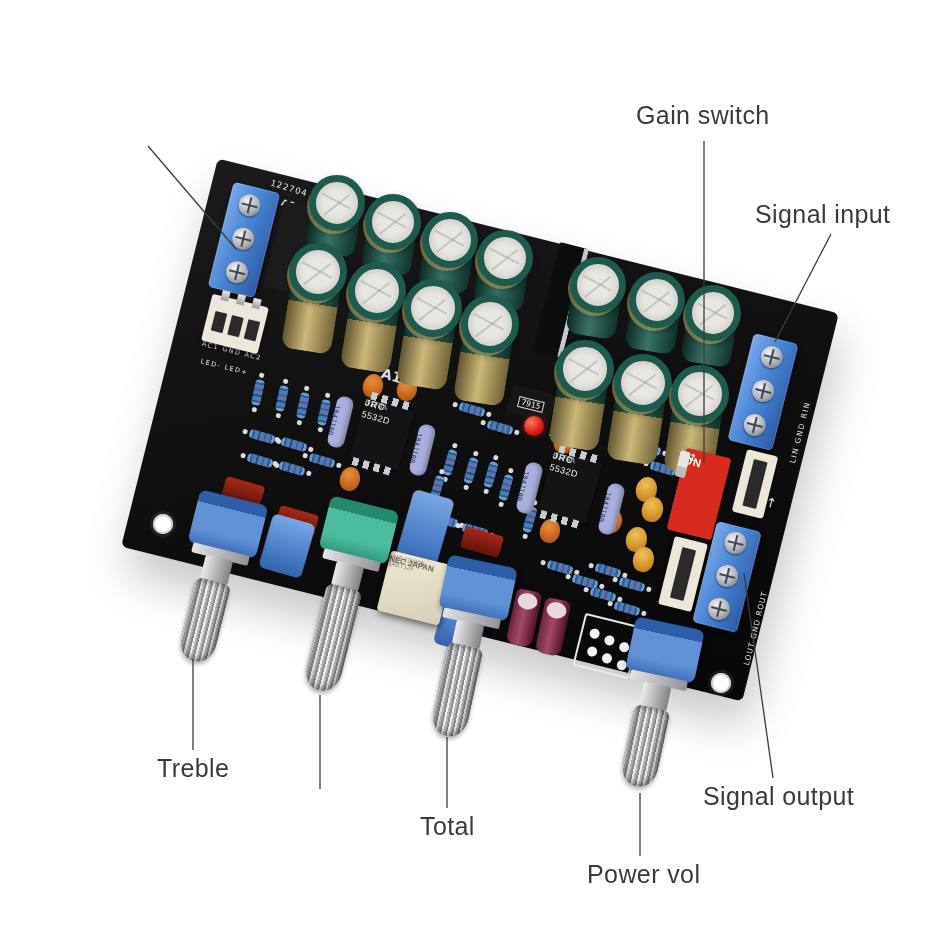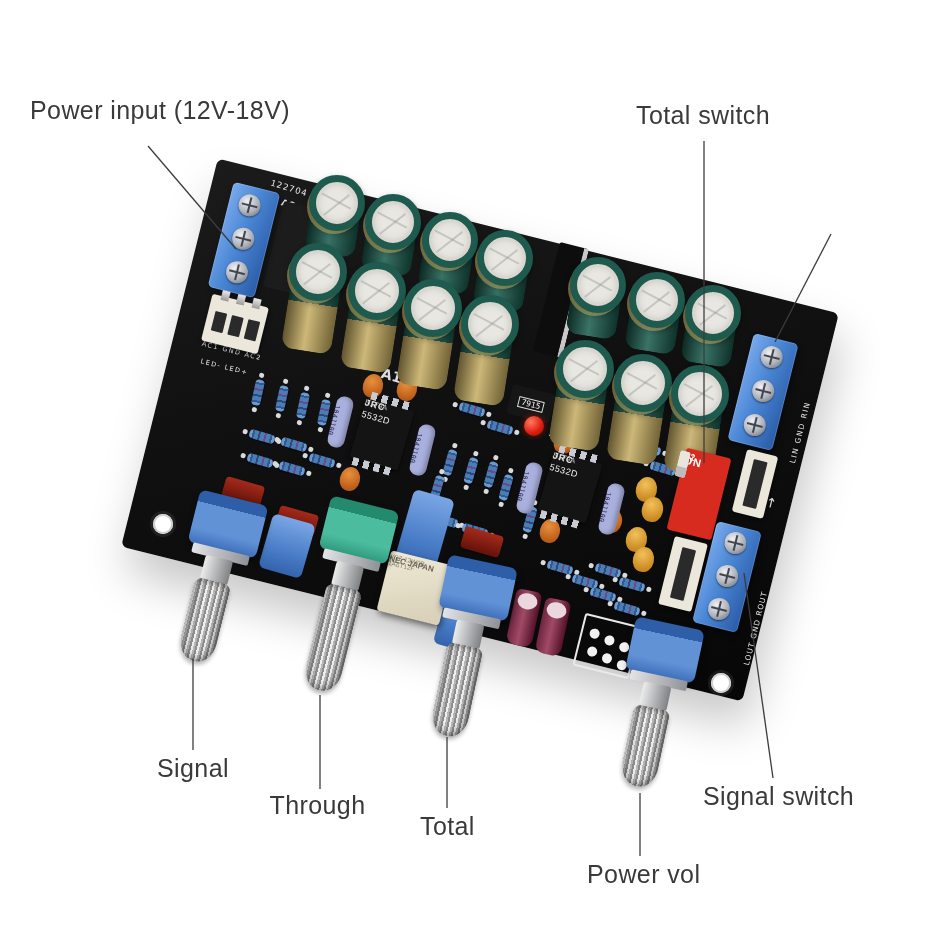--- a/index.html
+++ b/index.html
@@ -453,22 +453,21 @@
       <line x1="704" y1="141" x2="704" y2="463"></line>
       <line x1="831" y1="234" x2="775" y2="342"></line>
       <line x1="193" y1="659" x2="193" y2="750"></line>
       <line x1="320" y1="695" x2="320" y2="789"></line>
       <line x1="447" y1="737" x2="447" y2="808"></line>
       <line x1="640" y1="793" x2="640" y2="856"></line>
       <line x1="744" y1="573" x2="773" y2="778"></line>
     </g>
   </svg>
 
-  <div class="callout lbl" style="left:30px;top:96px;">Power input (12V-18V)</div>
-  <div class="callout lbl" style="left:636px;top:101px;">Total switch</div>
-  <div class="callout lbl" style="left:157px;top:754px;">Signal</div>
+  <div class="callout lbl" style="left:636px;top:101px;">Gain switch</div>
+  <div class="callout lbl" style="left:755px;top:200px;">Signal input</div>
+  <div class="callout lbl" style="left:157px;top:754px;">Treble</div>
   <div class="callout lbl" style="left:230px;top:791px;width:175px;text-align:center;">
-    <div style="position:relative;">Through</div>
   </div>
   <div class="callout lbl" style="left:420px;top:812px;">Total</div>
-  <div class="callout lbl" style="left:703px;top:782px;">Signal switch</div>
+  <div class="callout lbl" style="left:703px;top:782px;">Signal output</div>
   <div class="callout lbl" style="left:587px;top:860px;">Power vol</div>
 </div>
 
 </body></html>

